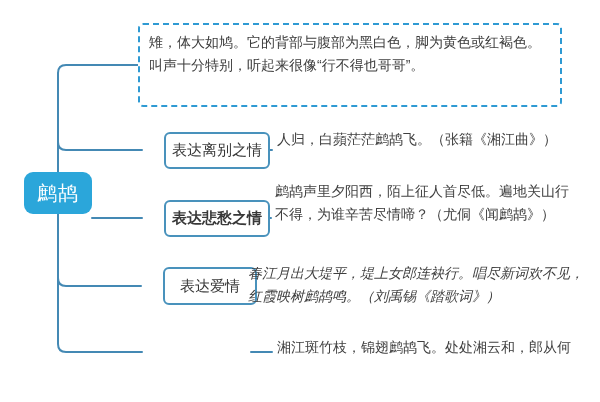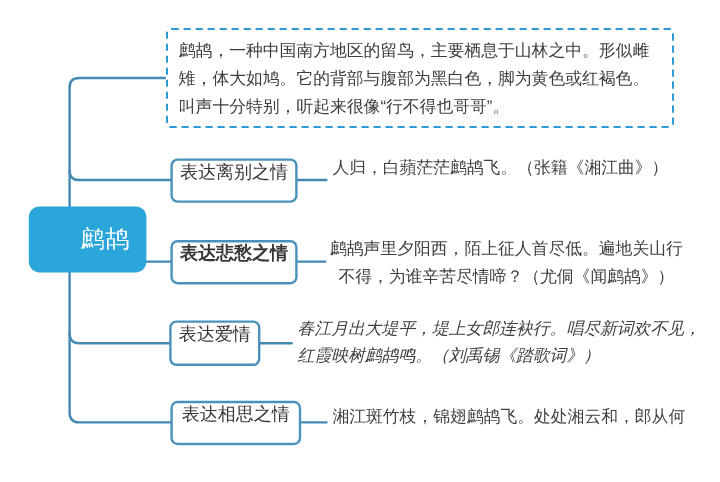--- a/index.html
+++ b/index.html
@@ -16,31 +16,30 @@
     overflow: hidden;
   }
   .connectors {
     position: absolute;
     left: 0; top: 0;
     width: 600px; height: 402px;
   }
   .root-node {
     position: absolute;
     left: 24px; top: 172px;
-    width: 68px; height: 55px;
+    width: 68px; height: 42px;
     background: #2BA6DA;
     border-radius: 9px;
     color: #ffffff;
     font-size: 20px;
     font-weight: 500;
     letter-spacing: 1px;
     display: flex;
     align-items: center;
     justify-content: center;
-    padding-left: 30px;
   }
   .desc-box {
     position: absolute;
     left: 138px; top: 23px;
     width: 424px; height: 84px;
     box-sizing: border-box;
     border: 2px dashed #2E9AD3;
     border-radius: 5px;
     background: #ffffff;
     padding: 6px 9px;
@@ -50,36 +49,38 @@
   }
   .branch-box {
     position: absolute;
     box-sizing: border-box;
     border: 2px solid #4992BC;
     border-radius: 6px;
     background: #ffffff;
     color: #383838;
     font-size: 15px;
     display: flex;
+    align-items: center;
     justify-content: center;
     white-space: nowrap;
+    margin-left: 22px;
   }
   .box-1 { left: 142px; top: 132px; width: 106px; height: 37px; }
   .box-2 { left: 142px; top: 200px; width: 106px; height: 37px; font-weight: bold; }
-  .box-3 { left: 141px; top: 267px; width: 76px;  height: 38px; }
+  .box-3 { left: 141px; top: 267px; width: 94px;  height: 38px; }
   .box-4 { left: 142px; top: 334px; width: 109px; height: 37px; }
   .branch-text {
     position: absolute;
     color: #3F3F3F;
     font-size: 14px;
     line-height: 23px;
     white-space: nowrap;
   }
   .text-1 { left: 277px; top: 128px; }
-  .text-2 { left: 275px; top: 196px; text-align: center; }
+  .text-2 { left: 275px; top: 180px; }
   .text-3 { left: 248px; top: 262px; font-style: italic; }
   .text-4 { left: 277px; top: 336px; }
 </style>
 </head>
 <body>
 
 <div class="canvas">
 
   <svg class="connectors" viewBox="0 0 600 402" fill="none" stroke="#4489B4" stroke-width="2" stroke-linecap="round">
     <path d="M138,65 H66 Q58,65 58,73 V344 Q58,352 66,352 H142"></path>
@@ -90,21 +91,20 @@
     <path d="M248,218 H271"></path>
     <path d="M211,286 H243"></path>
     <path d="M251,352 H272"></path>
   </svg>
 
   <div class="root-node">
     <span>鹧鸪</span>
   </div>
 
   <div class="desc-box">
-    <div>鹧鸪，一种中国南方地区的留鸟，主要栖息于山林之中。形似雌</div>
     <div>雉，体大如鸠。它的背部与腹部为黑白色，脚为黄色或红褐色。</div>
     <div>叫声十分特别，听起来很像“行不得也哥哥”。</div>
   </div>
 
   <div class="branch-box box-1">
     <span>表达离别之情</span>
   </div>
   <div class="branch-text text-1">
     <div>人归，白蘋茫茫鹧鸪飞。（张籍《湘江曲》）</div>
   </div>
@@ -118,20 +118,17 @@
   </div>
 
   <div class="branch-box box-3">
     <span>表达爱情</span>
   </div>
   <div class="branch-text text-3">
     <div>春江月出大堤平，堤上女郎连袂行。唱尽新词欢不见，</div>
     <div>红霞映树鹧鸪鸣。（刘禹锡《踏歌词》）</div>
   </div>
 
-  <div class="branch-box box-4">
-    <span>表达相思之情</span>
-  </div>
   <div class="branch-text text-4">
     <div>湘江斑竹枝，锦翅鹧鸪飞。处处湘云和，郎从何</div>
   </div>
 
 </div>
 
 </body></html>

